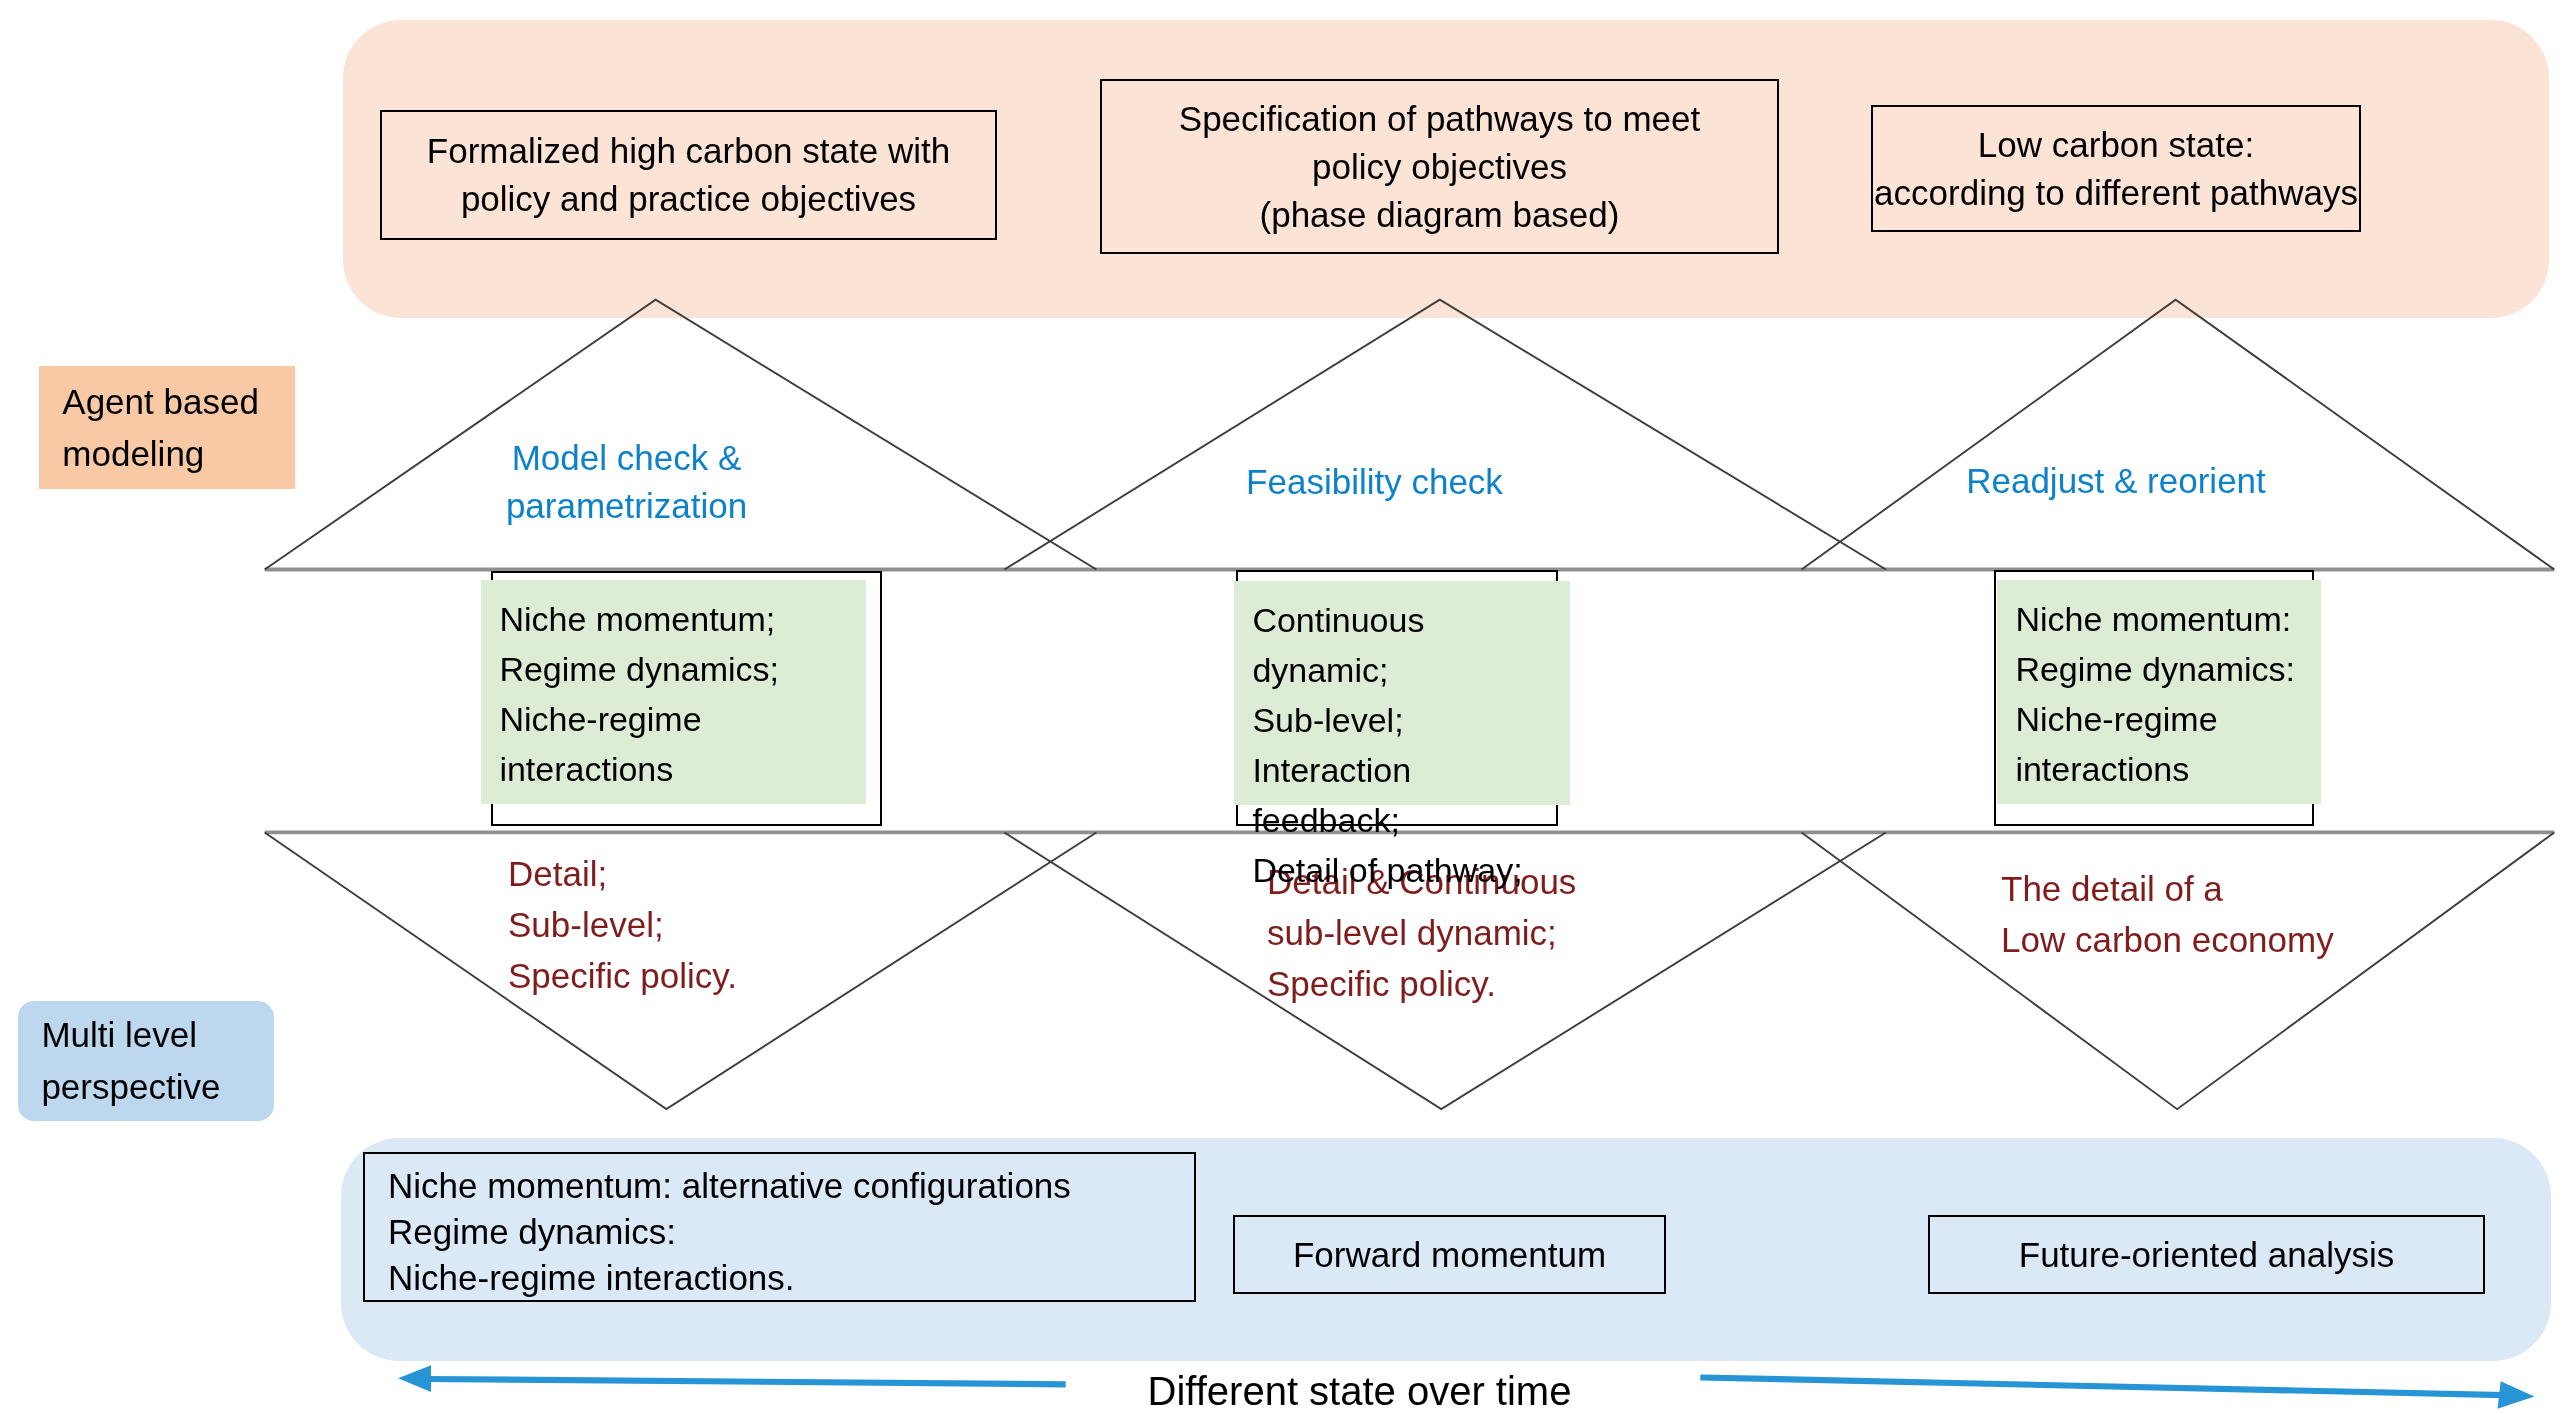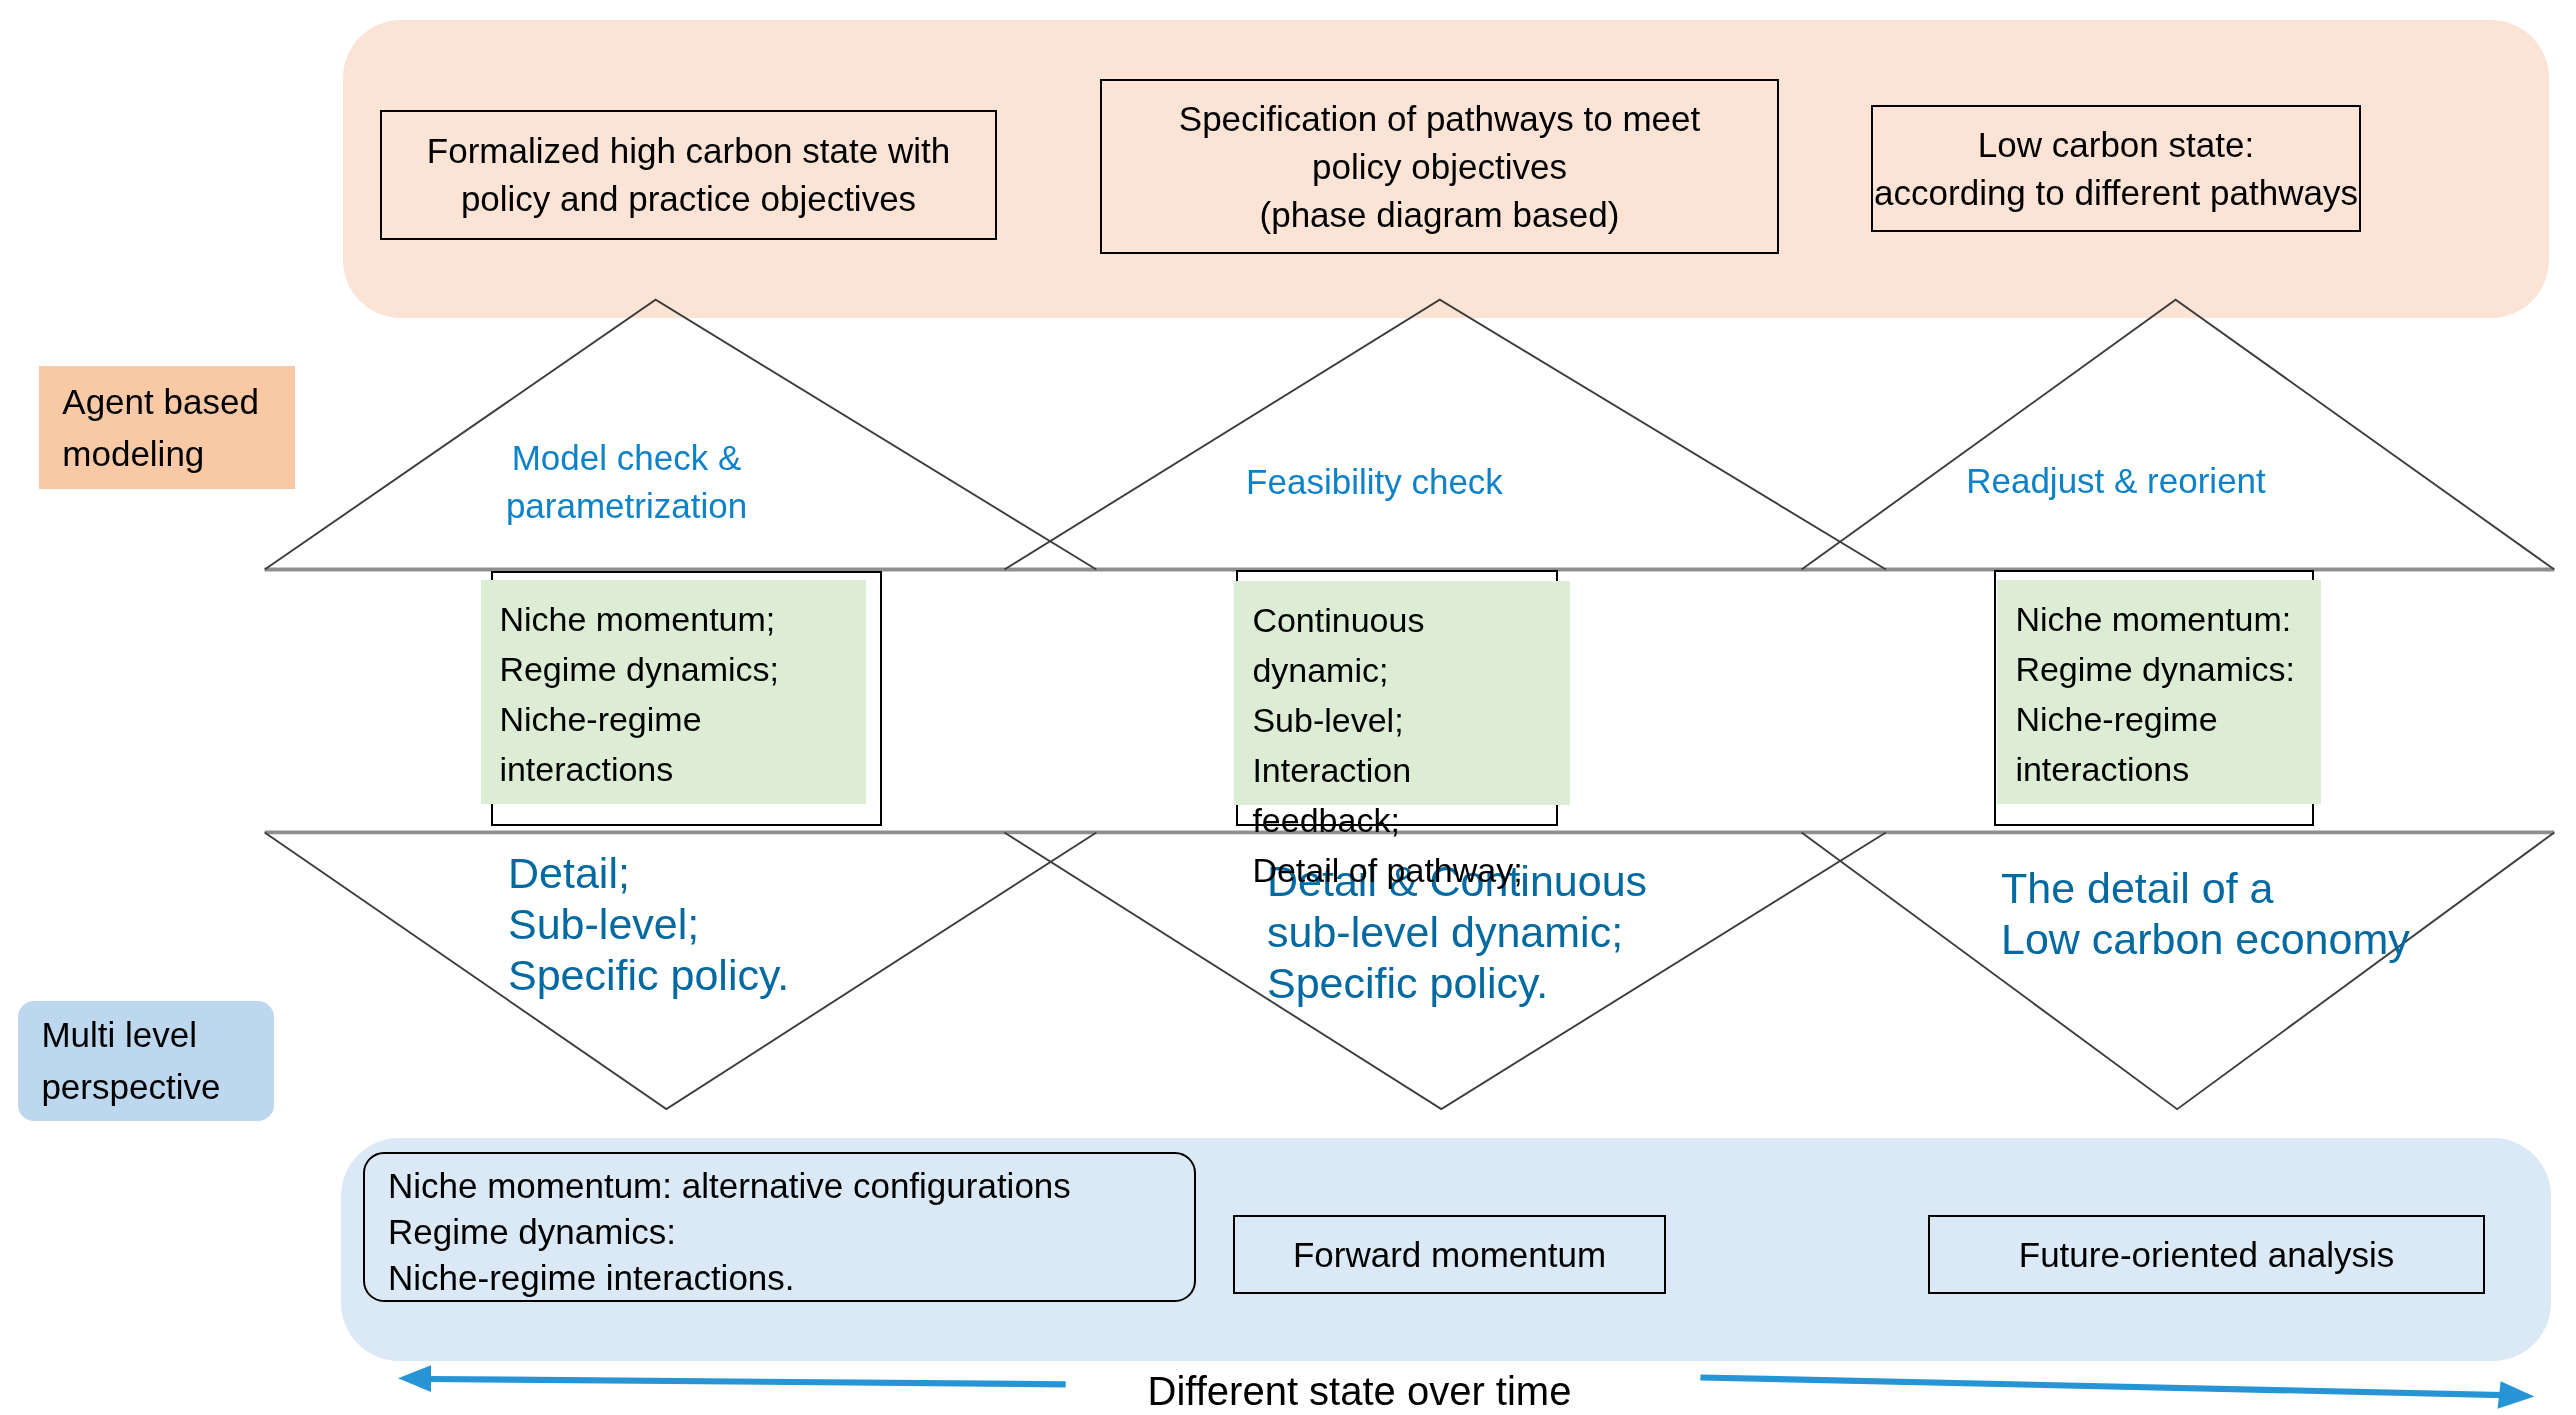--- a/index.html
+++ b/index.html
@@ -37,27 +37,27 @@
                padding:14px 4.6px 0 18.4px; box-sizing:border-box; }
   #green-1 { left:481px;  top:580px; width:385px; height:224px; }
   #green-2 { left:1234px; top:581px; width:336px; height:224px; }
   #green-3 { left:1997px; top:580px; width:324px; height:224px; }
 
   .upper-label { position:absolute; z-index:3; color:#0d82c8; font-size:35px; line-height:48px; text-align:center; }
   #upper-1 { left:433px;  top:434px; width:387px; }
   #upper-2 { left:1227px; top:458px; width:295px; }
   #upper-3 { left:1959px; top:457px; width:314px; }
 
-  .lower-label { position:absolute; z-index:3; color:#0369a1; font-size:43px; line-height:51px; }
+  .lower-label { position:absolute; z-index:3; color:#7f1d1d; font-size:35px; line-height:51px; }
   #lower-1 { left:508px;  top:848px; }
   #lower-2 { left:1267px; top:856px; }
   #lower-3 { left:2001px; top:863px; }
 
   .bottom-box { font-size:35px; background:transparent; }
-  #bottom-box-1 { left:363px;  top:1152px; width:833px; height:150px; line-height:46px; padding:9.2px 0 0 23px;border-radius:21px; }
+  #bottom-box-1 { left:363px;  top:1152px; width:833px; height:150px; line-height:46px; padding:9.2px 0 0 23px; }
   #bottom-box-2 { left:1233px; top:1215px; width:433px; height:79px; }
   #bottom-box-3 { left:1928px; top:1215px; width:557px; height:79px; }
 
   #caption { position:absolute; left:1053px; top:1369px; width:613px; text-align:center;
              font-size:40px; z-index:3; }
 </style>
 </head>
 <body>
 
 <div class="stage">

